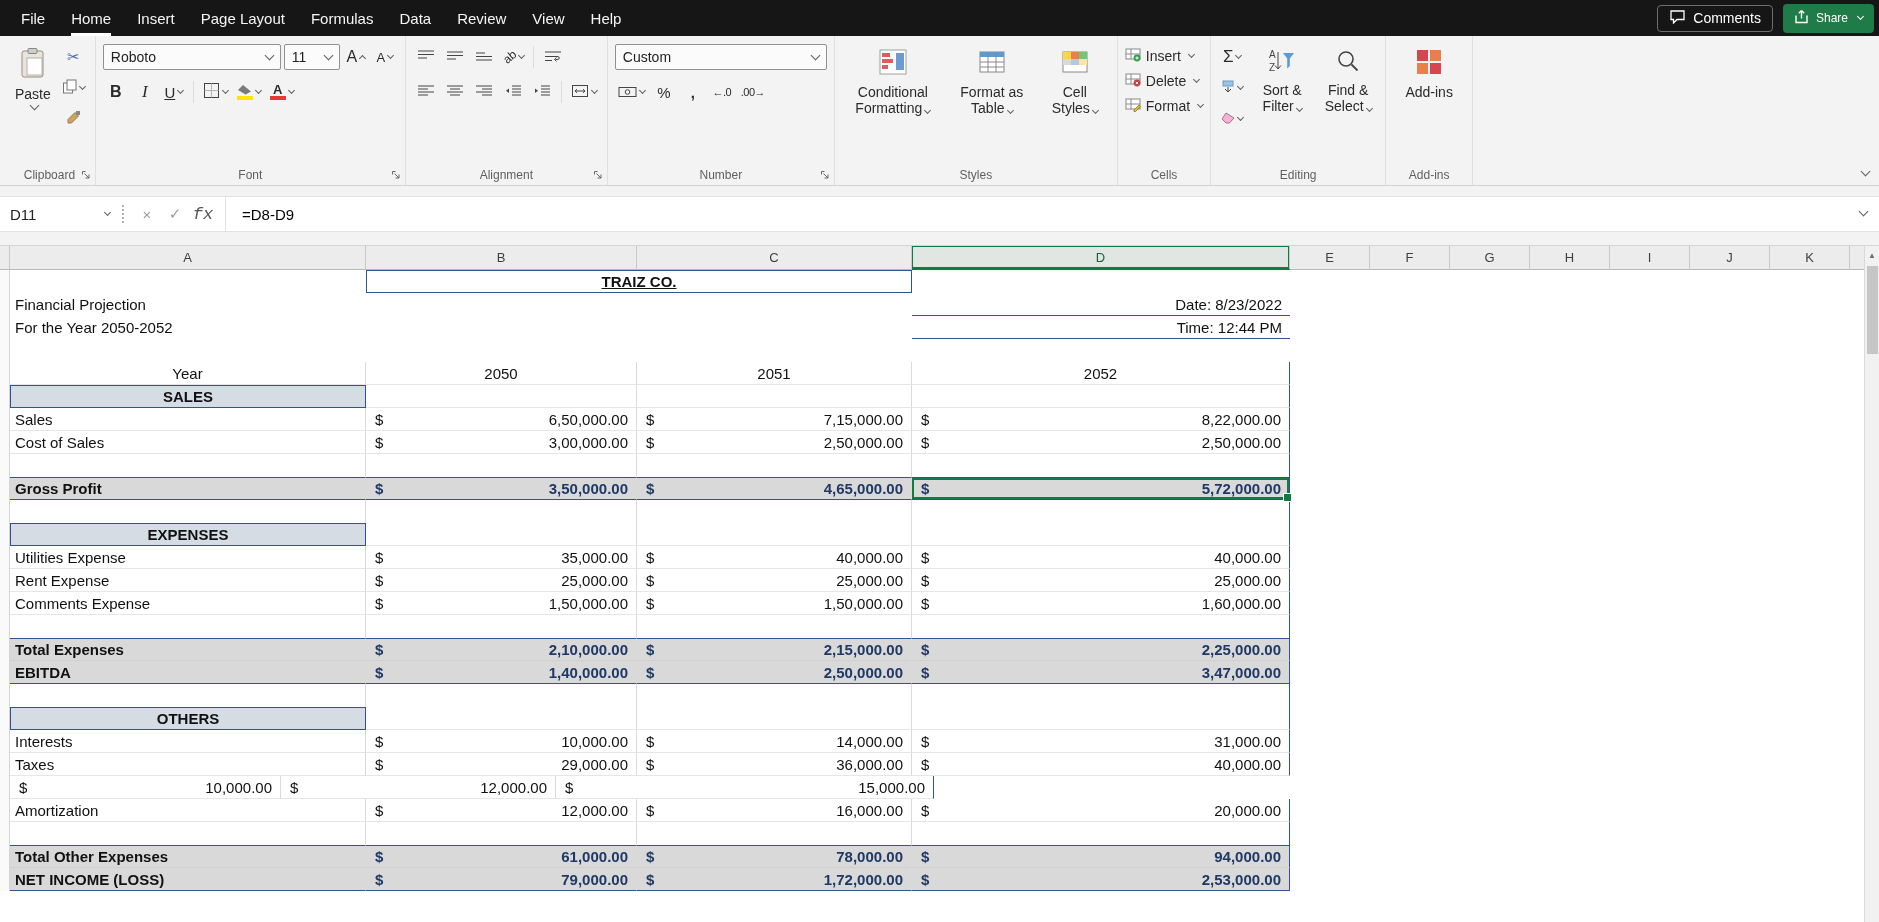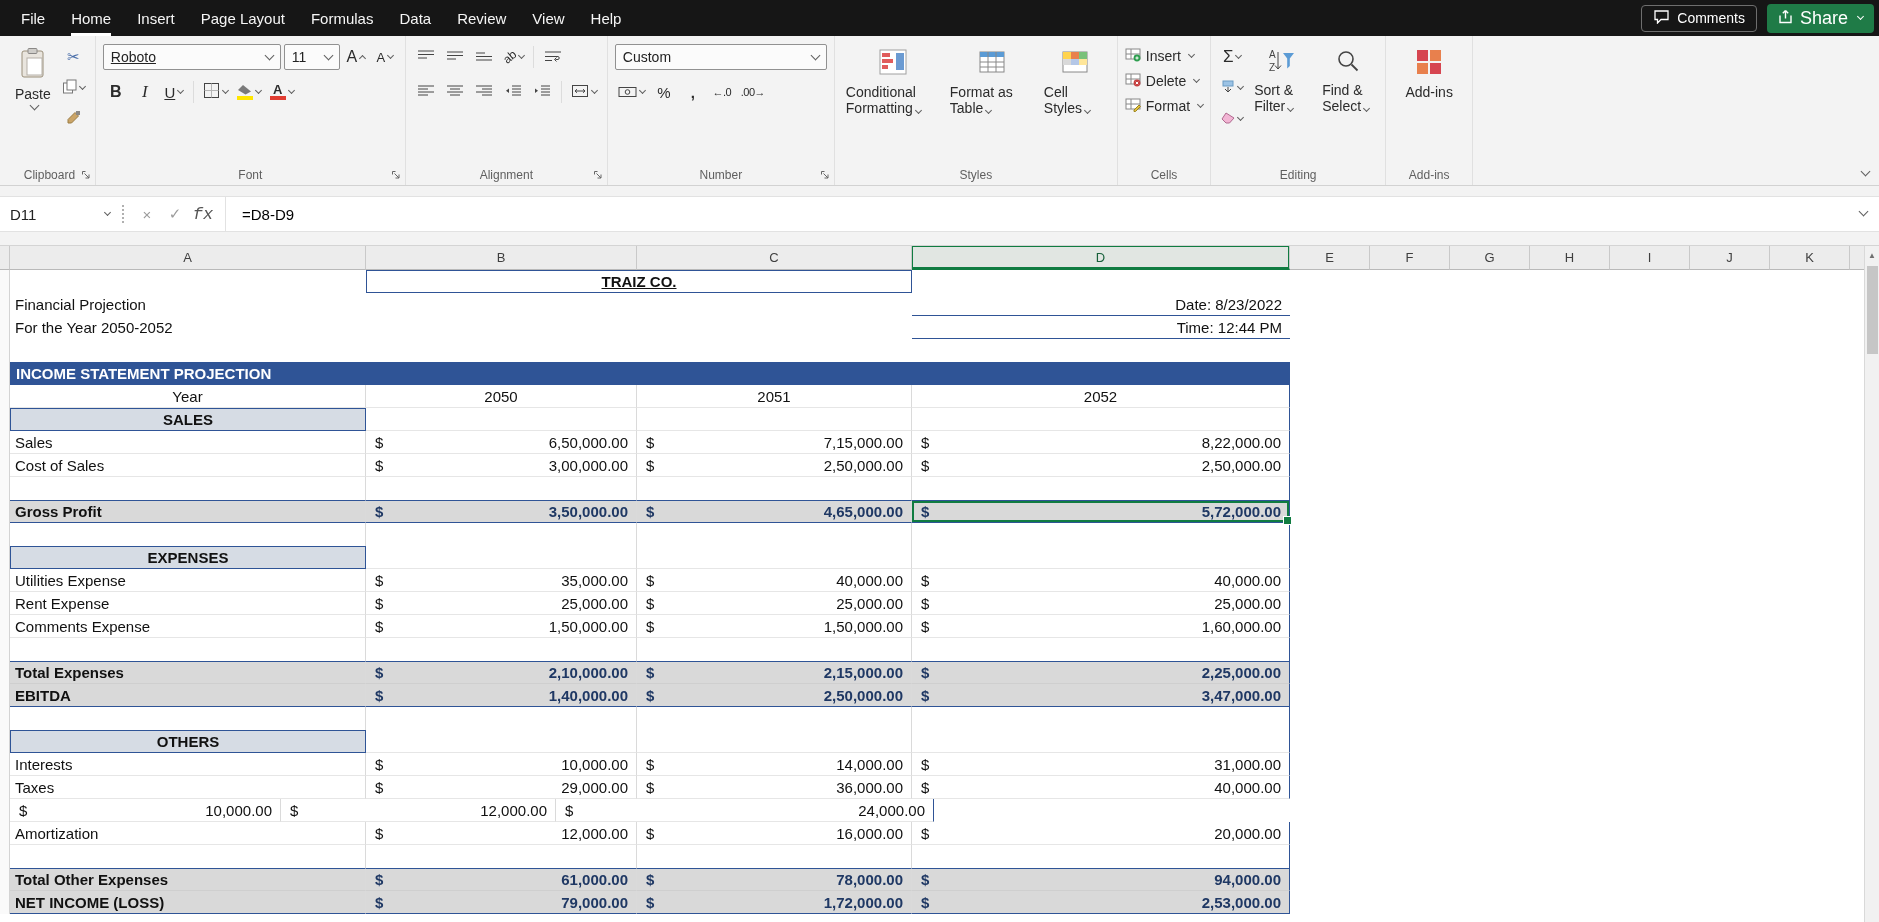--- a/index.html
+++ b/index.html
@@ -10,50 +10,50 @@
   
   .menubar { height:36px; background:var(--menubar-bg,#161616); color:#f5f5f5;
     display:flex; justify-content:space-between; align-items:stretch; flex:none; }
   .menu-left { display:flex; align-items:stretch; padding-left:8px; }
   .menu-item { display:flex; align-items:center; padding:0 13px; font-size:15px; position:relative; cursor:default; }
   .menu-item.active::after { content:""; position:absolute; left:13px; right:13px; bottom:0; height:3px; background:#fff; }
   .menu-right { display:flex; align-items:center; gap:10px; padding-right:5px; }
   .comments-btn { display:flex; align-items:center; gap:7px; height:27px; padding:0 11px;
     background:transparent; border:1px solid #6e6e6e; border-radius:4px; color:#fff; font-size:14px; font-family:inherit; }
   .share-btn { display:flex; align-items:center; gap:7px; height:29px; padding:0 11px;
-    background:var(--share-green,#1F7B47); border:none; border-radius:4px; color:#fff; font-size:18px; font-family:inherit; }
+    background:var(--share-green,#1F7B47); border:none; border-radius:4px; color:#fff; font-size:12px; font-family:inherit; }
 
   
   .chev { display:inline-block; width:7px; height:7px; border-right:1.4px solid #5f5f5f;
     border-bottom:1.4px solid #5f5f5f; transform:rotate(45deg); flex:none; margin-left:3px; margin-top:-3px; }
   .chev.wh { border-color:#fff; }
   .chev.tiny { width:5px; height:5px; }
   .chev.up { transform:rotate(-135deg); margin-top:3px; }
 
   
   .ribbon { height:150px; background:#f3f3f3; border-bottom:1px solid #d2d2d2;
     display:flex; align-items:stretch; padding-left:4px; position:relative; flex:none; overflow:hidden; }
   .rgroup { position:relative; border-right:1px solid #e0e0e0; padding:8px 7px 22px 7px;
     display:flex; gap:4px; flex:none; }
   .rgroup-label { position:absolute; bottom:3px; left:0; right:0; text-align:center;
     font-size:12px; color:#5f5f5f; white-space:nowrap; }
   .launcher { position:absolute; right:3px; bottom:4px; width:12px; height:12px;
     display:flex; align-items:center; justify-content:center; }
 
   .bigbtn { display:flex; flex-direction:column; align-items:center; justify-content:flex-start;
     gap:3px; padding:3px 4px; color:#2b2b2b; cursor:default; }
-  .bb-label { font-size:14px; line-height:16px; color:#2b2b2b; }
+  .bb-label { font-size:14px; line-height:16px; text-align:center; color:#2b2b2b; }
   .vstack { display:flex; flex-direction:column; gap:5px; justify-content:flex-start; }
   .vrows { display:flex; flex-direction:column; gap:9px; }
   .rrow { display:flex; align-items:center; gap:3px; }
   .sbtn { height:26px; min-width:26px; display:flex; align-items:center; justify-content:center;
     background:transparent; border:none; padding:0 3px; font-family:inherit; font-size:15px; color:#2b2b2b; }
   .combo { height:26px; background:#fbfbfb; border:1px solid #919191; border-radius:2px;
     display:flex; align-items:center; justify-content:space-between; padding:0 7px; font-size:14px; color:#222; }
-  .w-font { width:178px;text-decoration:underline; }
+  .w-font { width:178px; }
   .w-size { width:56px; }
   .w-num { width:212px; }
   .vdiv { width:1px; height:22px; background:#dcdcdc; margin:0 3px; }
   .bold-b { font-weight:bold; font-size:16px; }
   .italic-i { font-style:italic; font-family:"Liberation Serif",serif; font-size:17px; }
   .under-u { text-decoration:underline; font-size:15px; }
   .ic-stack { display:flex; flex-direction:column; align-items:center; gap:1px; }
   .cbar { width:16px; height:4px; display:block; }
   .cbar.yellow { background:#FFE600; }
   .cbar.red { background:#E03C31; }
@@ -562,25 +562,20 @@
           <div class="c rest"></div>
         </div>
         <div class="row blank_out">
           <div class="c sliver"></div>
           <div class="c wa ca"></div>
           <div class="c wb cb"></div>
           <div class="c wc cc"></div>
           <div class="c wd cd"></div>
           <div class="c rest"></div>
         </div>
-        <div class="row bar">
-          <div class="c sliver"></div>
-          <div class="c wad merged">INCOME STATEMENT PROJECTION</div>
-          <div class="c rest"></div>
-        </div>
         <div class="row year tbl gridb">
           <div class="c sliver"></div>
           <div class="c wa ca">Year</div>
           <div class="c wb cb">2050</div>
           <div class="c wc cc">2051</div>
           <div class="c wd cd">2052</div>
           <div class="c rest"></div>
         </div>
         <div class="row section tbl gridb">
           <div class="c sliver"></div>
@@ -813,21 +808,21 @@
           <div class="c wb cb money">
             <span class="cur">$</span>
             <span class="val">10,000.00</span>
           </div>
           <div class="c wc cc money">
             <span class="cur">$</span>
             <span class="val">12,000.00</span>
           </div>
           <div class="c wd cd money">
             <span class="cur">$</span>
-            <span class="val">24,000.00</span>
+            <span class="val">15,000.00</span>
           </div>
           <div class="c rest"></div>
         </div>
         <div class="row data tbl gridb">
           <div class="c sliver"></div>
           <div class="c wa ca">Amortization</div>
           <div class="c wb cb money">
             <span class="cur">$</span>
             <span class="val">12,000.00</span>
           </div>

